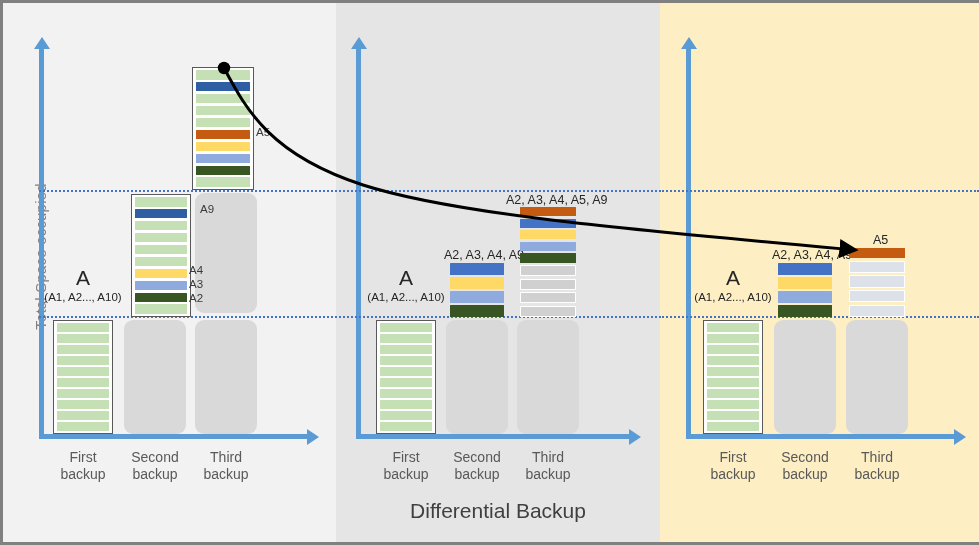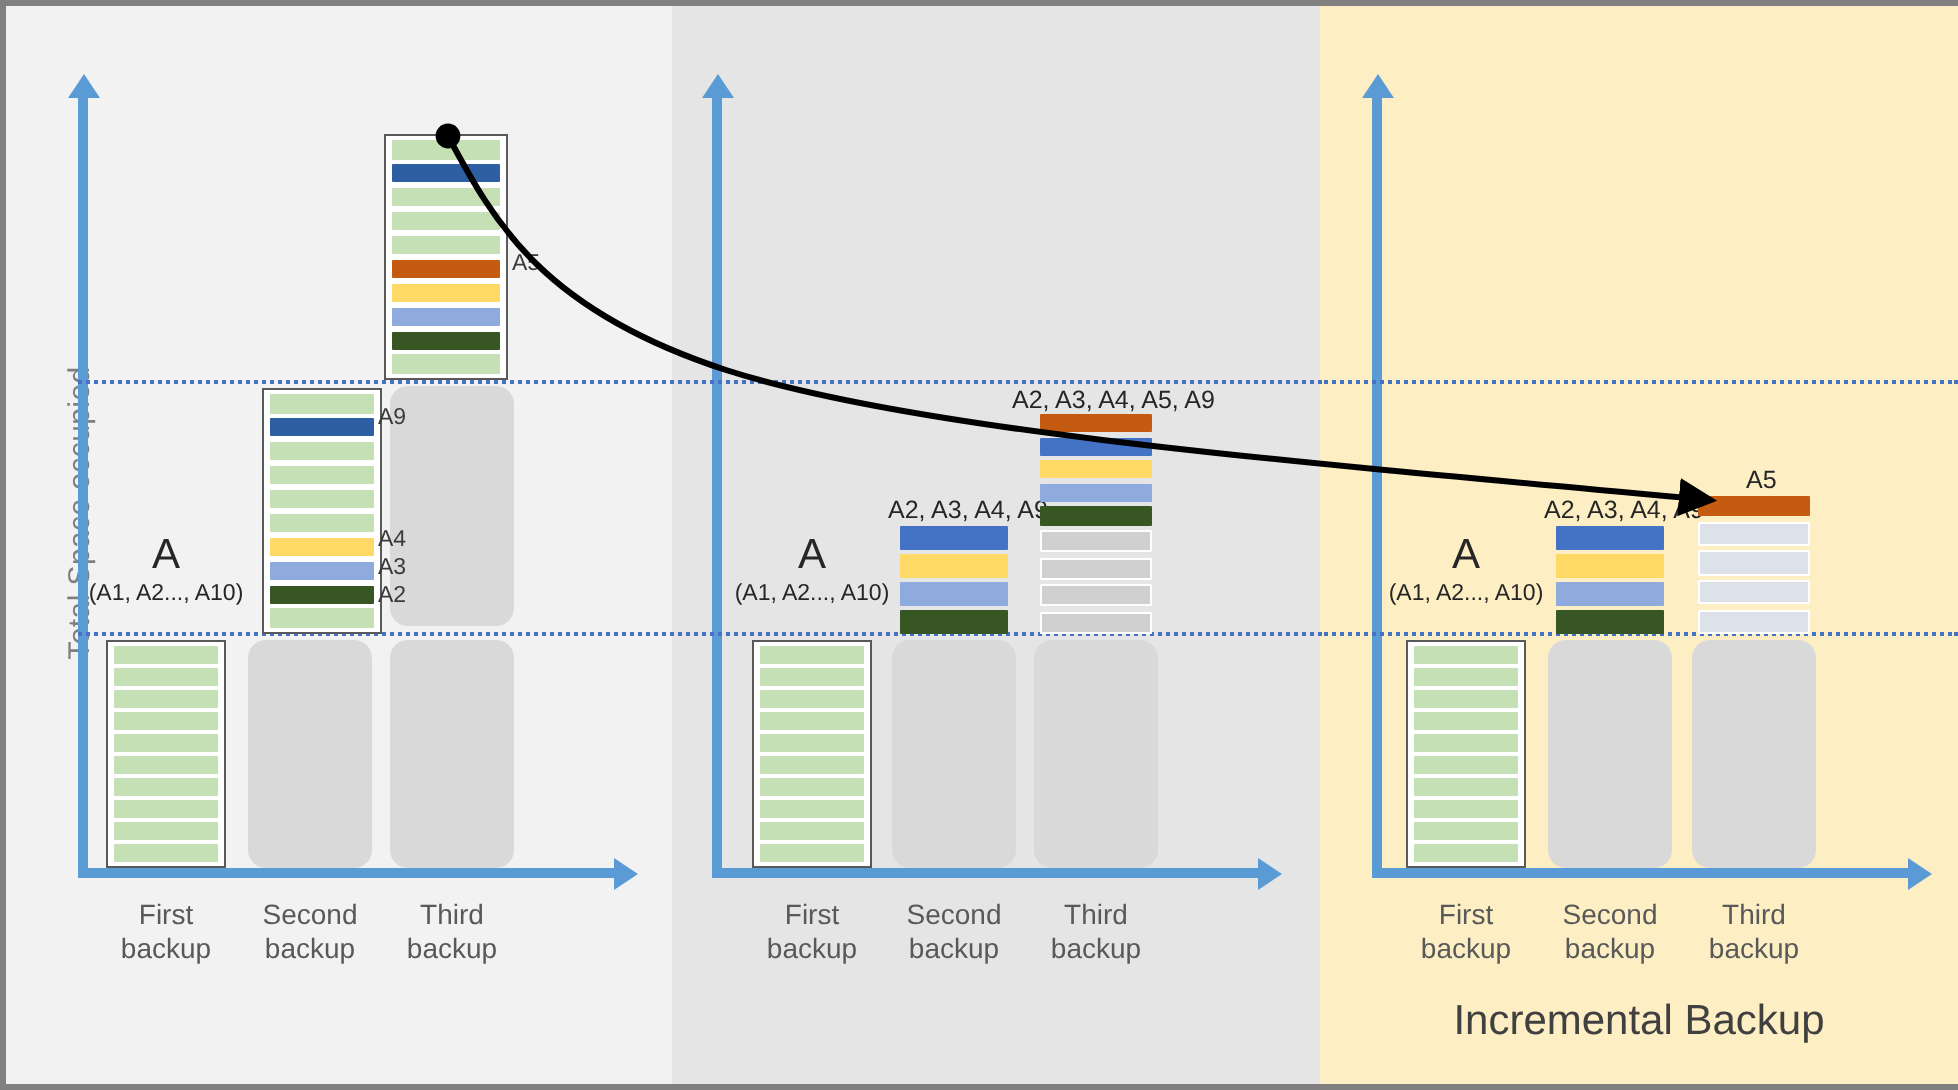--- a/index.html
+++ b/index.html
@@ -182,21 +182,21 @@
         <div class="bar" style="background: rgb(46, 95, 163);"></div>
         <div class="bar" style="background: rgb(197, 224, 180);"></div>
         <div class="bar" style="background: rgb(197, 224, 180);"></div>
         <div class="bar" style="background: rgb(197, 224, 180);"></div>
         <div class="bar" style="background: rgb(197, 224, 180);"></div>
         <div class="bar" style="background: rgb(255, 217, 102);"></div>
         <div class="bar" style="background: rgb(143, 170, 220);"></div>
         <div class="bar" style="background: rgb(55, 86, 35);"></div>
         <div class="bar" style="background: rgb(197, 224, 180);"></div>
       </div>
-    <div class="sidelabel" style="left:186px; top:200px;">A9</div>
+    <div class="sidelabel" style="left:197px; top:200px;">A9</div>
     <div class="sidelabel" style="left:186px; top:261px;text-align:center;">A4</div>
     <div class="sidelabel" style="left:186px; top:275px;">A3</div>
     <div class="sidelabel" style="left:186px; top:289px;">A2</div>
 
     <div class="stack" style="left:189px; top:64px; width:62px; height:123px;">
         <div class="bar" style="background: rgb(197, 224, 180);"></div>
         <div class="bar" style="background: rgb(46, 95, 163);"></div>
         <div class="bar" style="background: rgb(197, 224, 180);"></div>
         <div class="bar" style="background: rgb(197, 224, 180);"></div>
         <div class="bar" style="background: rgb(197, 224, 180);"></div>
@@ -266,20 +266,21 @@
         <div class="bar" style="background: rgb(208, 208, 208); border: 1px solid rgb(255, 255, 255);"></div>
       </div>
 
     <div class="tick-label" style="left:34px;  top:446px; width:72px;">First
 backup</div>
     <div class="tick-label" style="left:105px; top:446px; width:72px;">Second
 backup</div>
     <div class="tick-label" style="left:176px; top:446px; width:72px;">Third
 backup</div>
 
+    <div class="panel-title" style="left:0; top:496px; width:324px;">Differential Backup</div>
   </div>
 
   <div class="panel" id="panel-incr">
 
     <div class="axis-v" style="left:26px; top:46px; height:390px;"></div>
     <div class="axis-v-head" style="left:20.5px; top:34px;"></div>
     <div class="axis-h" style="left:26px; top:431px; width:270px;"></div>
     <div class="axis-h-head" style="left:294px; top:425.5px;"></div>
 
     <div class="guide" style="top:187px; left:-1px; right:0;"></div>
@@ -320,21 +321,20 @@
         <div class="bar" style="background: rgb(221, 225, 234); border: 1px solid rgb(255, 255, 255);"></div>
       </div>
 
     <div class="tick-label" style="left:37px;  top:446px; width:72px;">First
 backup</div>
     <div class="tick-label" style="left:109px; top:446px; width:72px;">Second
 backup</div>
     <div class="tick-label" style="left:181px; top:446px; width:72px;">Third
 backup</div>
 
-    <div class="panel-title" style="left:0; top:496px; width:319px;">Incremental Backup</div>
   </div>
 
   <svg id="overlay-svg" viewBox="0 0 973 539">
     <defs>
       <marker id="arrowhead" markerWidth="7" markerHeight="7" refX="5.2" refY="3.2" orient="auto">
         <path d="M0,0 L6.4,3.2 L0,6.4 z" fill="#000000"></path>
       </marker>
     </defs>
     <circle cx="221" cy="65" r="6.2" fill="#000000"></circle>
     <path d="M221,65 C244,108 268,152 360,182 C450,211 620,226 852,247" fill="none" stroke="#000000" stroke-width="3" marker-end="url(#arrowhead)"></path>

